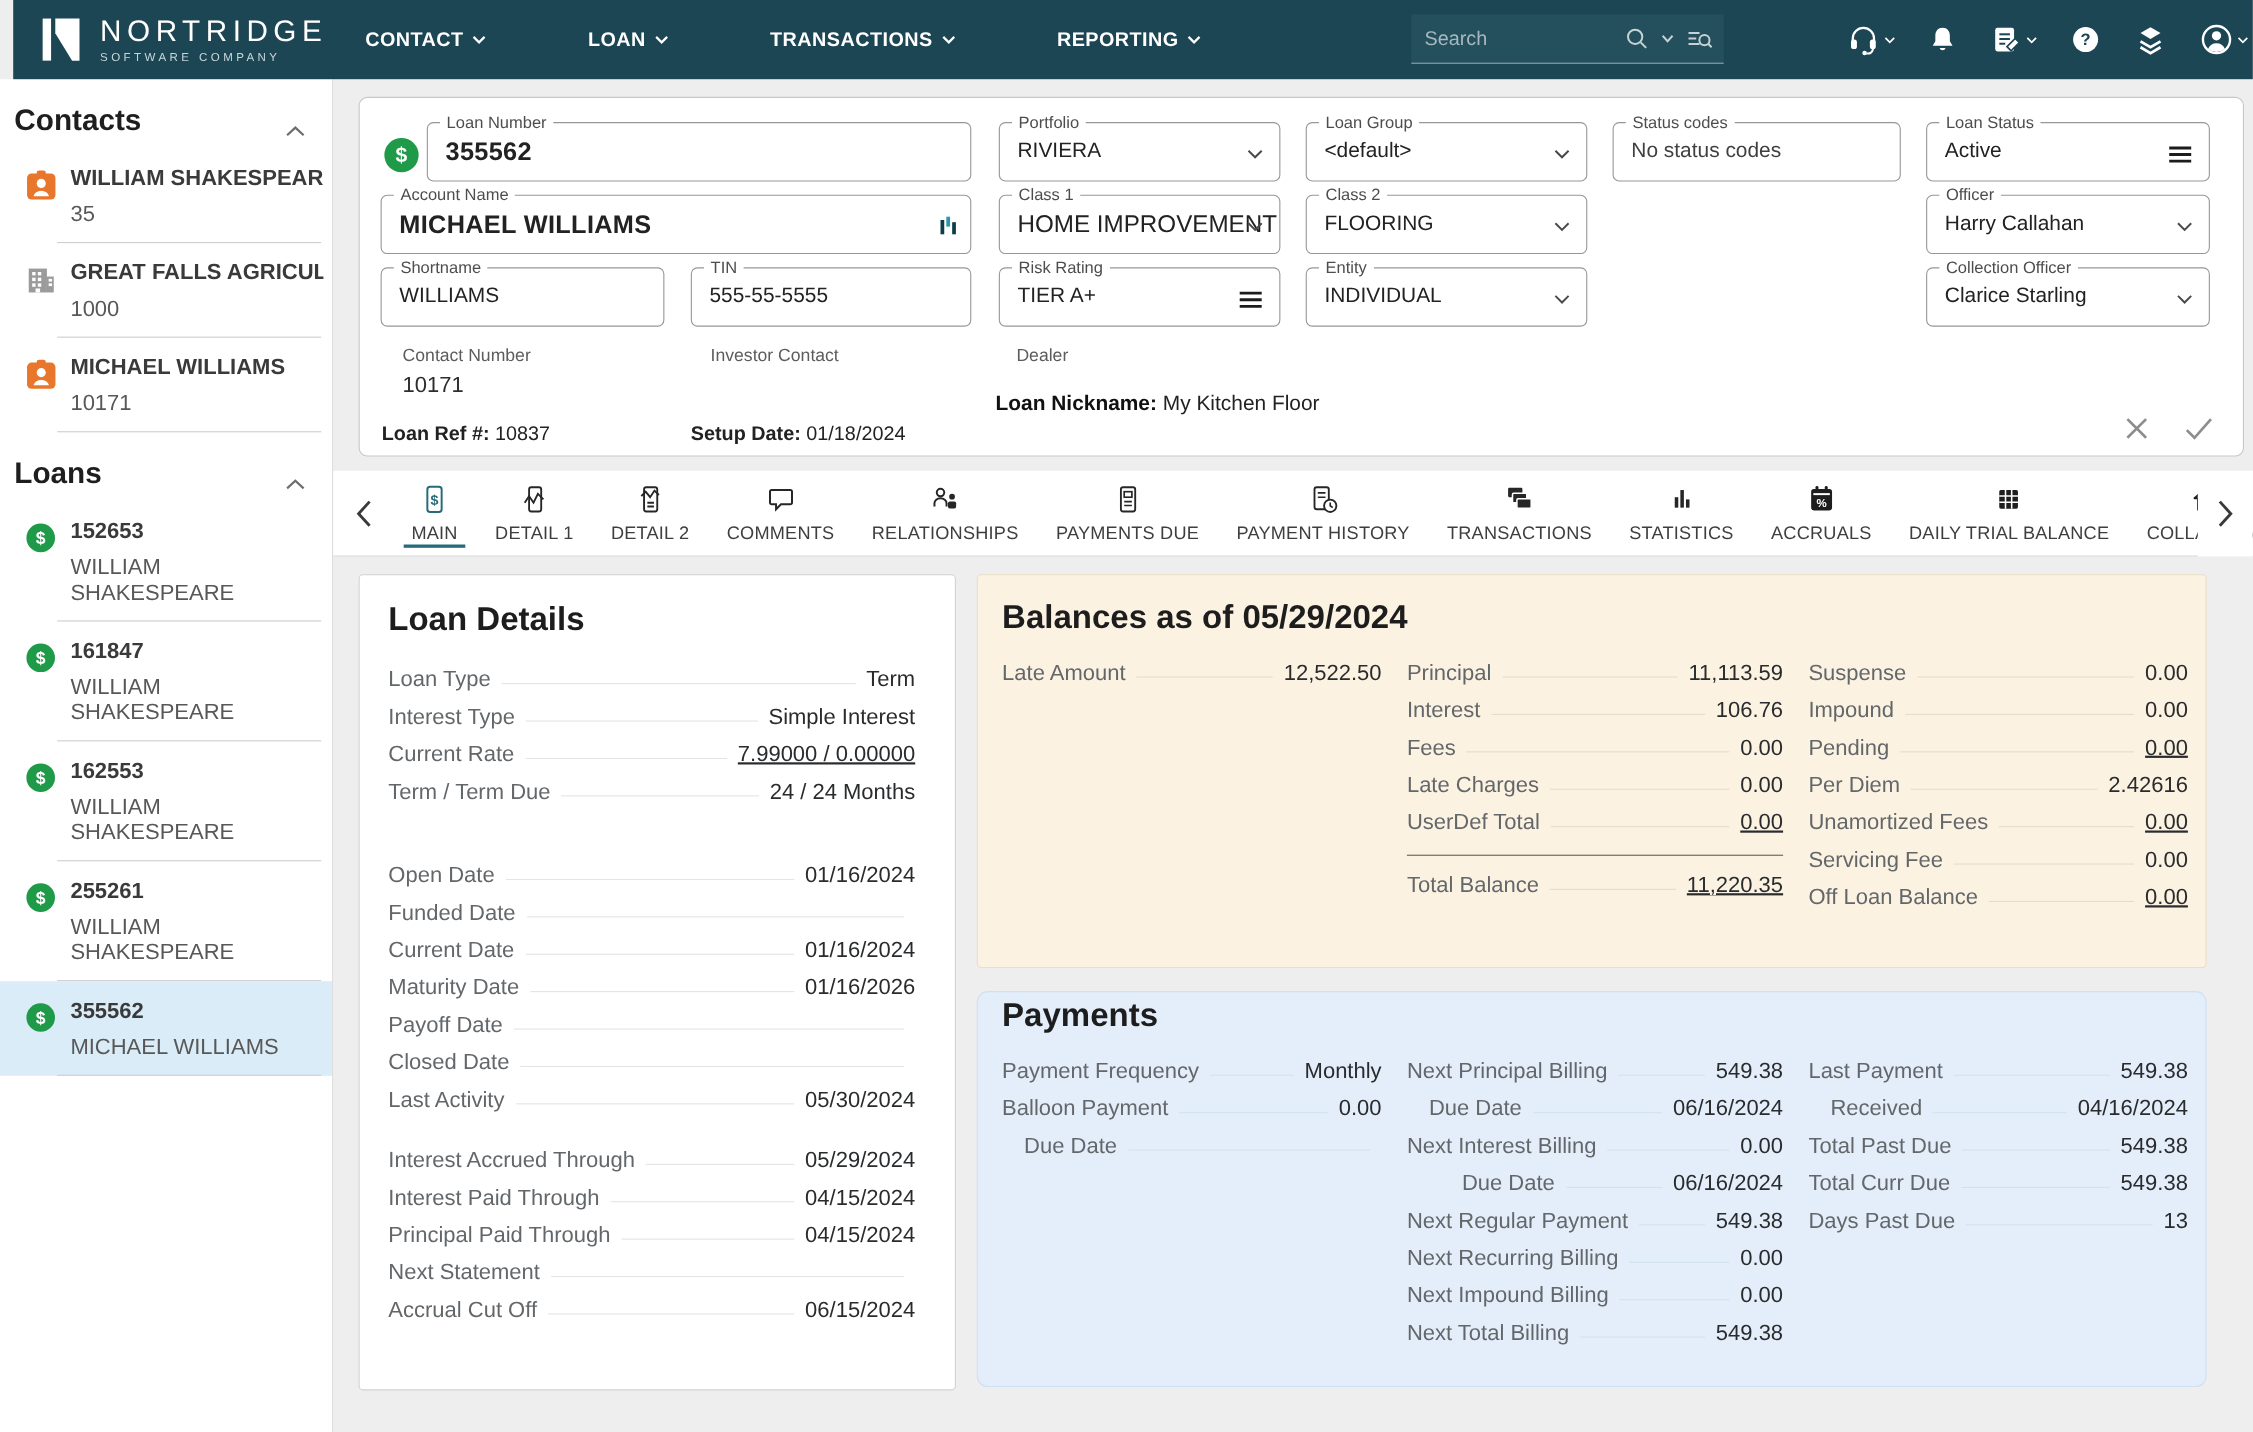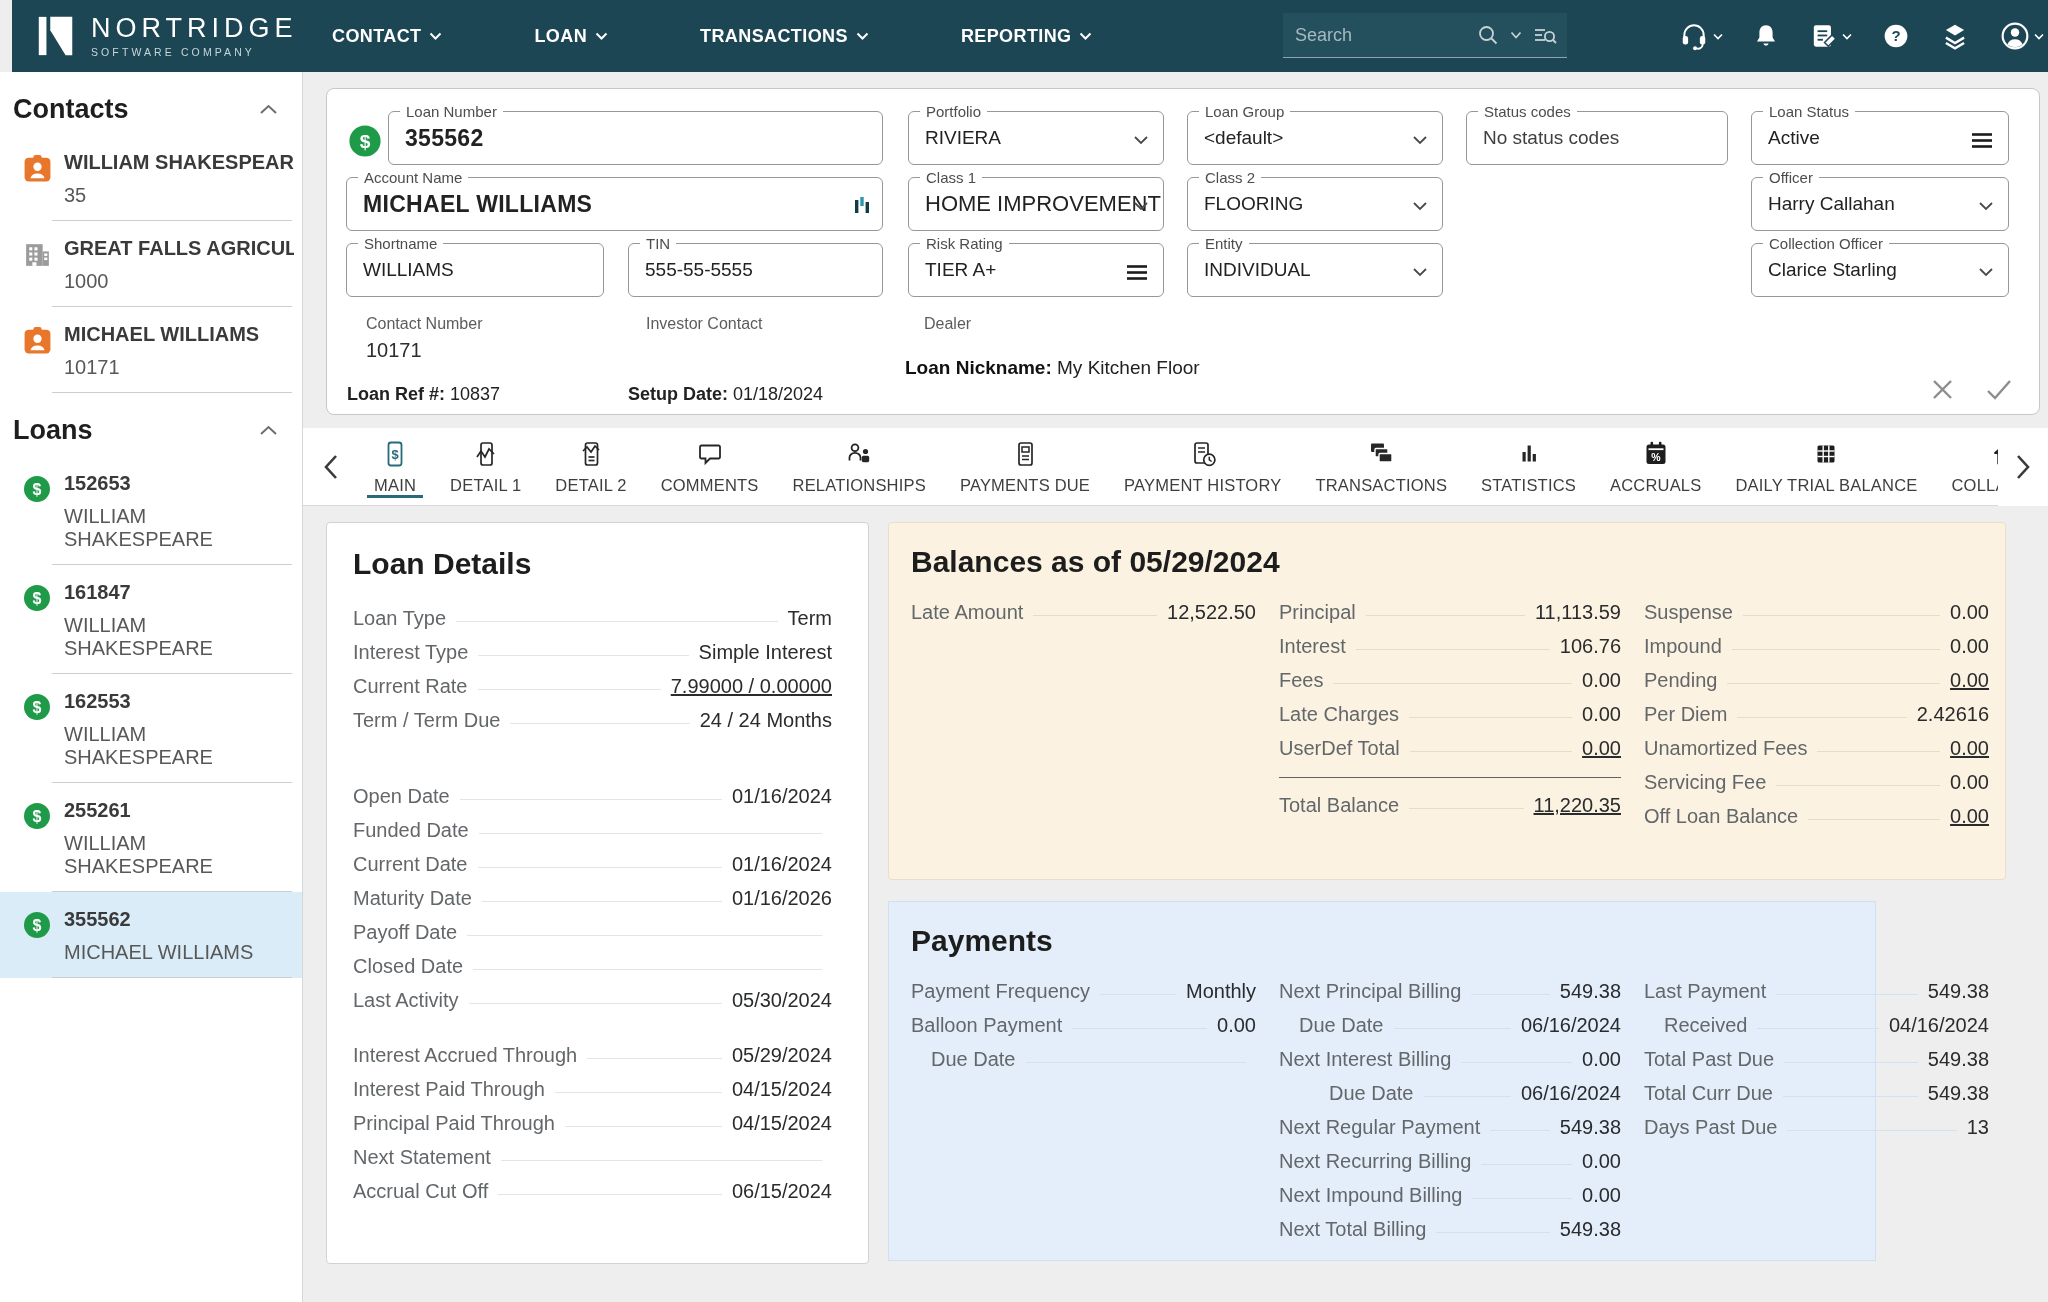--- a/index.html
+++ b/index.html
@@ -21,21 +21,21 @@
              border-bottom:1px solid #8ba4ae;display:flex;align-items:center;padding:0 10px;gap:11px}
   .searchbox input{flex:1;min-width:0;background:transparent;border:none;outline:none;
                    color:#cfd9dd;font-size:18px;font-family:inherit}
   .searchbox input::placeholder{color:#a7b8c0}
   .nav-icons{position:absolute;right:16px;top:0;height:72px;display:flex;align-items:center;gap:29px}
   .nicon{display:flex;align-items:flex-start;gap:3px;cursor:pointer}
 
   
   .sidebar{position:absolute;left:0;top:72px;width:303px;bottom:0;background:#fff;
            border-right:1px solid #d6d6d6;overflow:hidden}
-  .shead{display:flex;align-items:center;justify-content:space-between;
+  .shead{display:flex;align-items:flex-end;justify-content:space-between;
          padding:22px 24px 10px 13px;font-size:27px;font-weight:700;color:#1e1e1e}
   .sitem{position:relative;padding:16px 8px 14px 64px;min-height:77px;cursor:pointer}
   .sitem::after{content:"";position:absolute;left:52px;right:10px;bottom:0;height:1px;background:#cecece}
   .sicon{position:absolute;left:22px;top:18px}
   .sl1{font-size:20px;font-weight:600;color:#3a3a3a;margin-bottom:10px;white-space:nowrap;overflow:hidden}
   .sl2{font-size:20px;color:#585858}
   .sitem.selected{background:var(--selected,#d9ecf8)}
 
   
   .main{position:absolute;left:303px;top:72px;right:0;bottom:0;background:#eeeeef}
@@ -86,23 +86,23 @@
   .ld .card-title{margin-bottom:20px}
   .g2{margin-top:42px}.g3{margin-top:21px}
 
   .bal{position:absolute;left:585px;top:450px;width:1118px;height:358px;
        background:var(--bal-bg,#fbf2e2);border:1px solid #ecdec6;border-radius:4px;
        padding:22px 16px 0 22px}
   .bal .df{border-color:#e8dcc6}
   .colgrid{display:grid;grid-template-columns:345px 342px 345px;column-gap:23px;margin-top:16px}
   .tdiv{border-top:1px solid #62625f;margin:12px 0 10px}
 
-  .pay{position:absolute;left:585px;top:829px;width:988px;height:360px;
-       background:var(--pay-bg,#e3eefa);border:1px solid #cfe0f1;border-radius:0;
-       padding:22px 16px 0 22px}
+  .pay{position:absolute;left:585px;top:829px;width:1118px;height:360px;
+       background:var(--pay-bg,#e3eefa);border:1px solid #cfe0f1;border-radius:10px;
+       padding:5px 16px 0 22px}
   .pay .df{border-color:#d2e1f0}
 </style>
 </head>
 <body>
 
 <div class="navbar">
   <div class="brand">
     <span>
       <svg width="44" height="50" viewBox="0 0 46 52">
         <rect x="5" y="6" width="8" height="40" fill="#fff"></rect>

